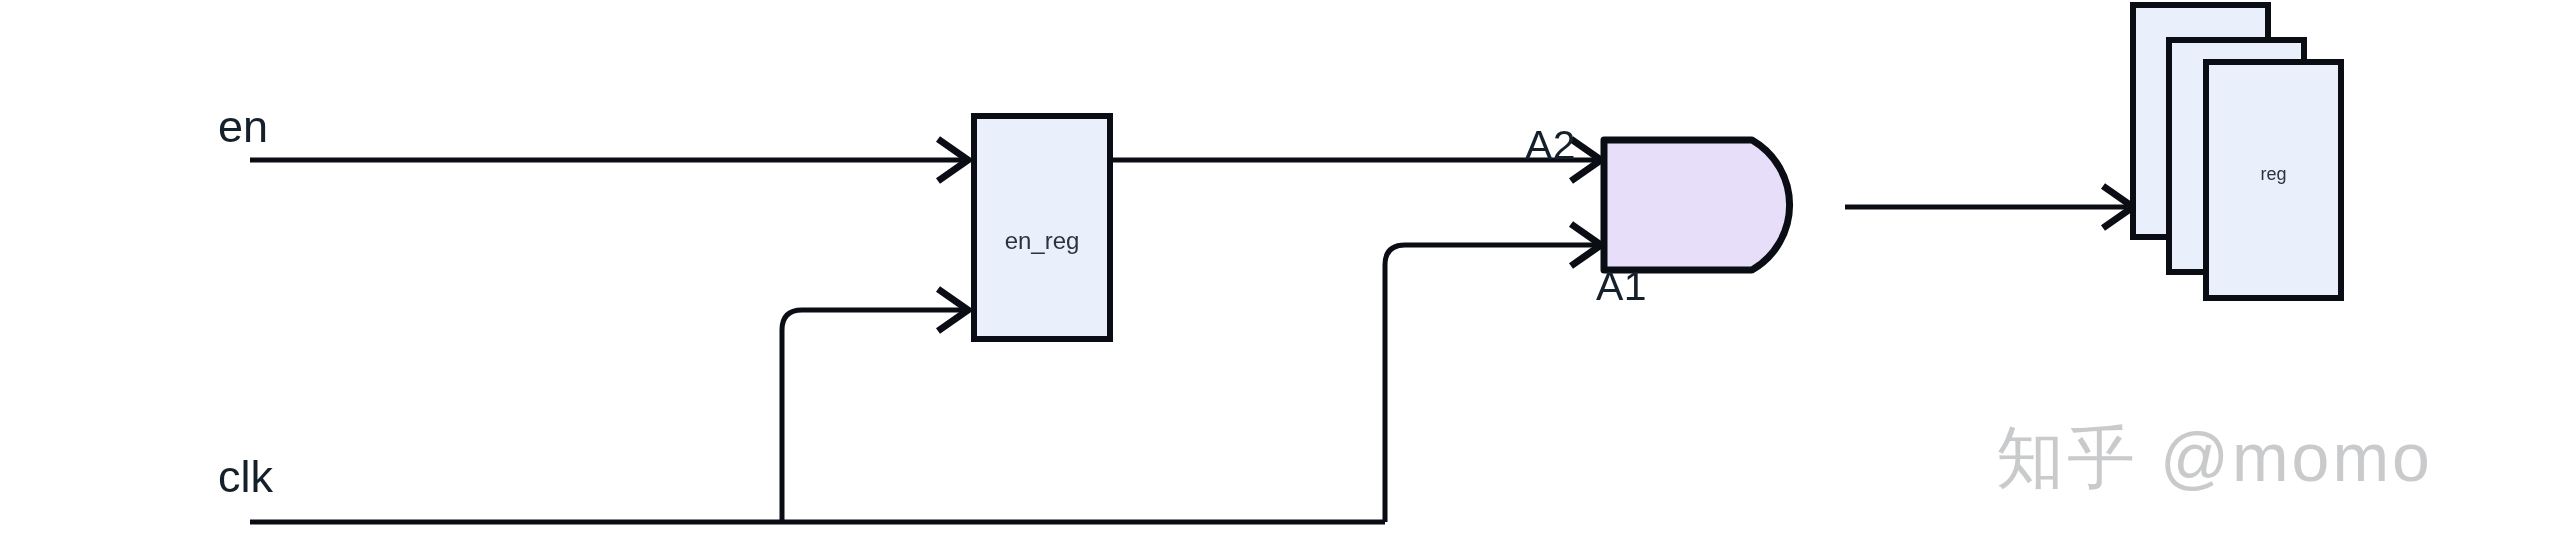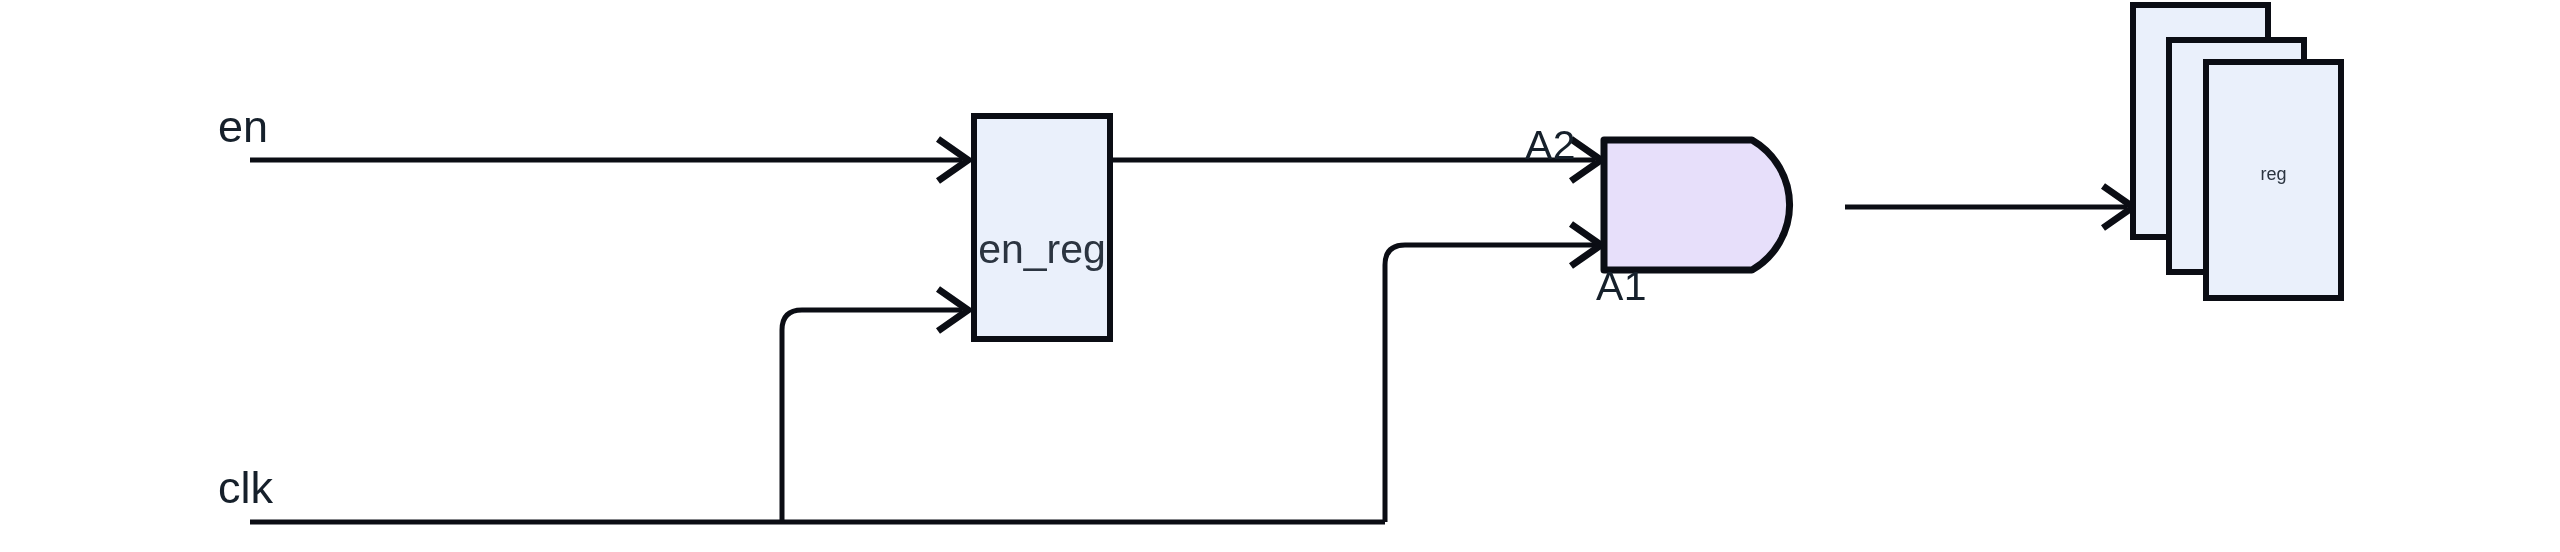--- a/index.html
+++ b/index.html
@@ -59,21 +59,21 @@
     line-height: 1;
   }
   .port-lbl {
     font-size: 41px;
     letter-spacing: 0.5px;
   }
   .signal-lbl {
     font-size: 45px;
   }
   .box-lbl {
-    font-size: 41px;
+    font-size: 24px;
     color: #2b3440;
   }
   .watermark {
     position: absolute;
     color: #c9cacc;
     font-family: "Liberation Sans", sans-serif;
     font-size: 68px;
     letter-spacing: 3px;
     white-space: nowrap;
     user-select: none;
@@ -113,24 +113,25 @@
     <path class="arrowhead" d="M 2103 186 L 2133 207 L 2103 228"></path>
 
     <rect class="node-box" x="2133" y="5" width="135" height="232"></rect>
     <rect class="node-box" x="2169" y="40" width="135" height="232"></rect>
     <rect class="node-box" x="2206" y="62" width="135" height="236"></rect>
 
   </svg>
 
   <div class="lbl signal-lbl" style="left:218px; top:104px;">en</div>
 
-  <div class="lbl signal-lbl" style="left:218px; top:465px;">clk</div>
+  <div class="lbl signal-lbl" style="left:218px; top:454px;">clk</div>
 
   <div class="lbl box-lbl" style="left:974px; top:229px; width:136px; text-align:center;">en_reg</div>
 
   <div class="lbl port-lbl" style="left:1525px; top:96px;margin-top:29px;">A2</div>
 
   <div class="lbl port-lbl" style="left:1596px; top:266px;">A1</div>
 
   <div class="lbl box-lbl" style="left:2206px; top:165px; width:135px; text-align:center; font-size:18px;">reg</div>
 
+  <div class="watermark" style="left:1996px; top:413px;">知乎 @momo</div>
 
 </div>
 
 </body></html>

